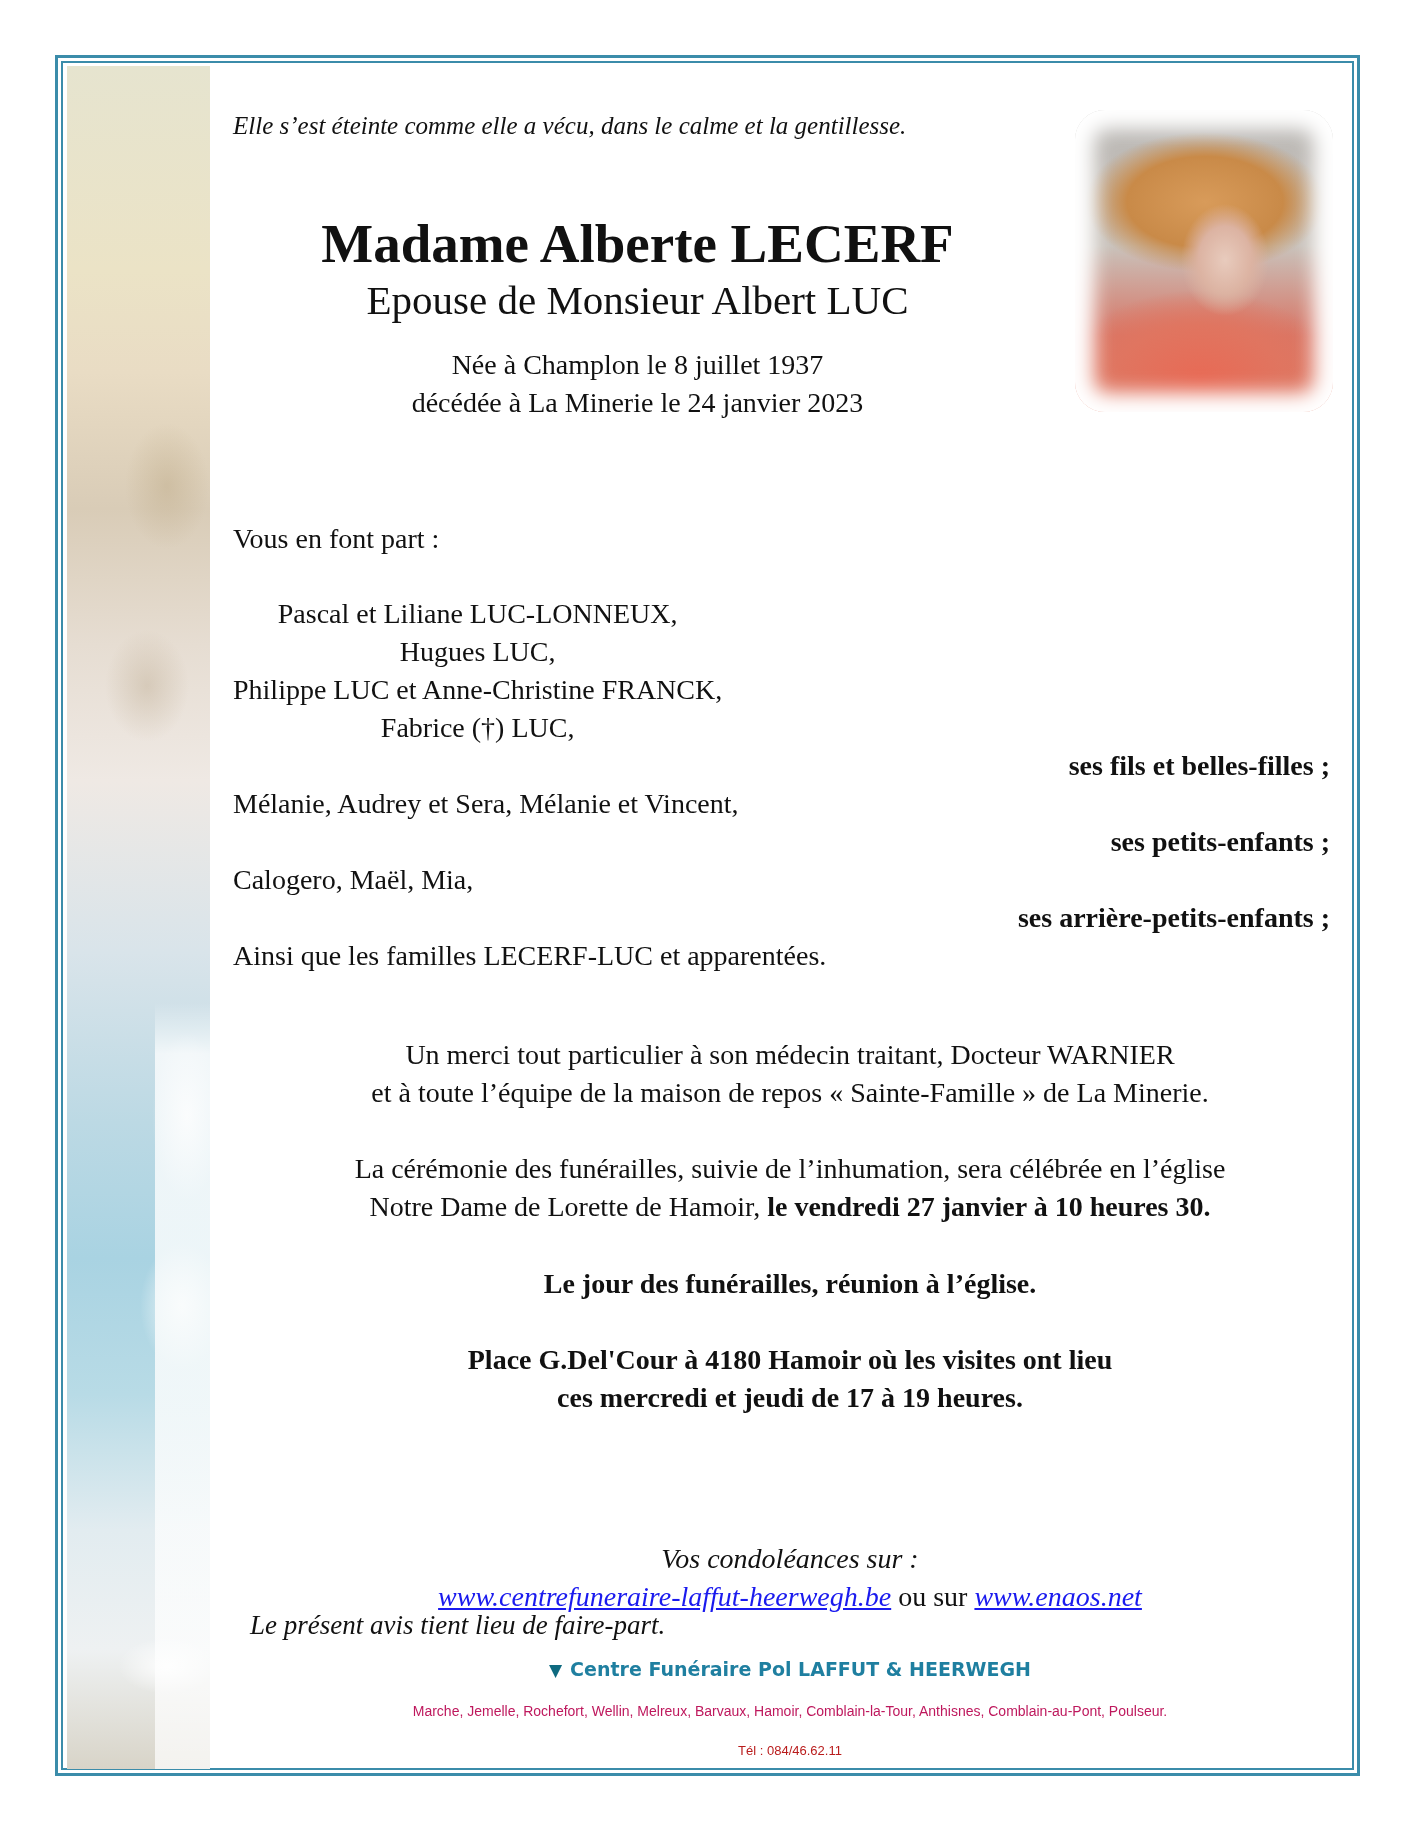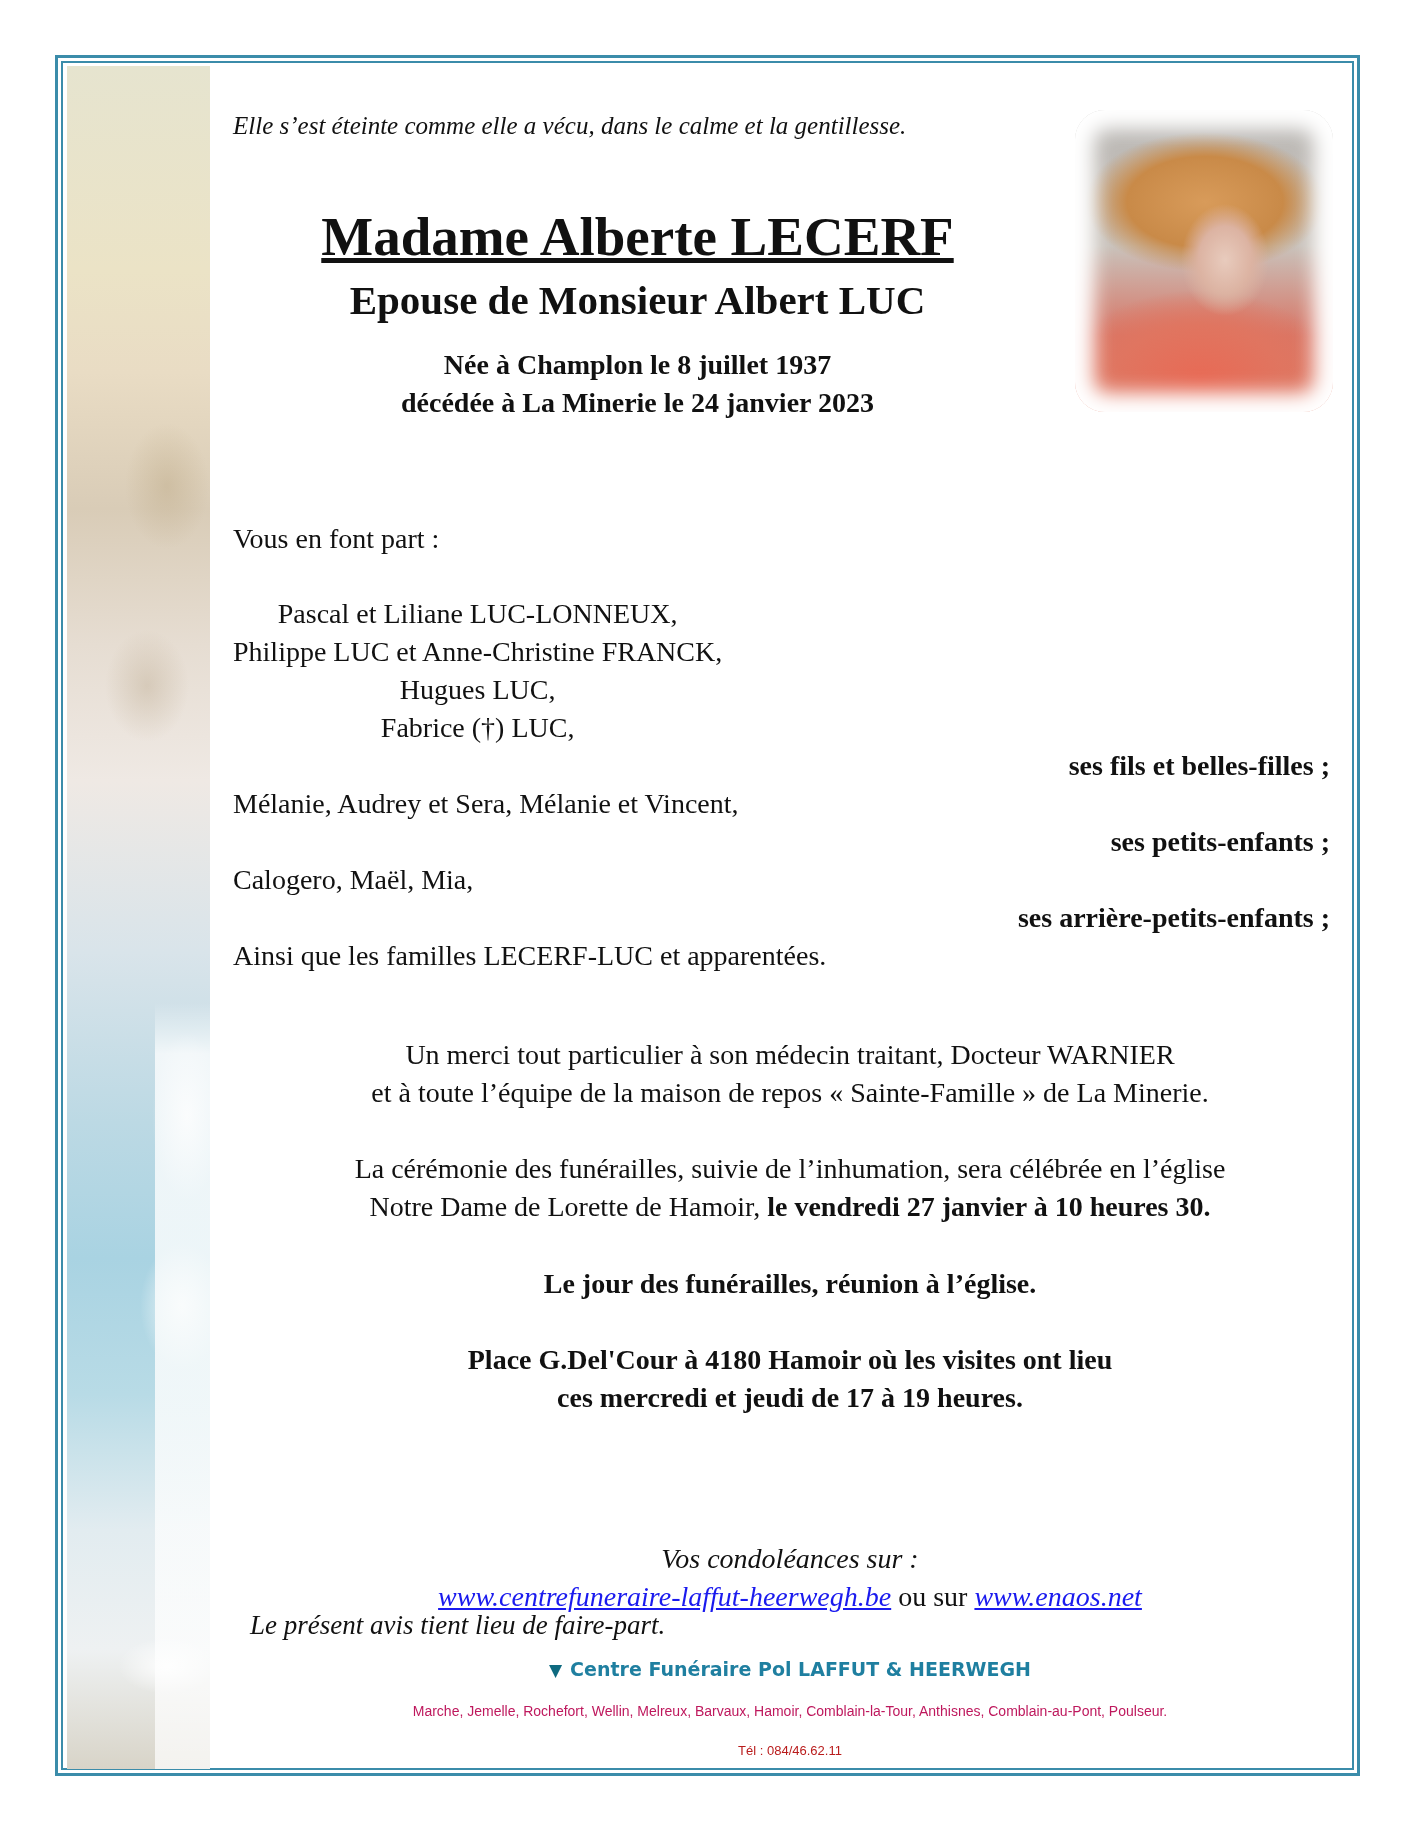--- a/index.html
+++ b/index.html
@@ -23,22 +23,22 @@
         #efe9e4 42%, #d9e4ea 52%, #bcd9e4 62%, #a9d3e2 70%, #b8dbe6 78%,
         #e2ecf0 86%, #eef1f2 93%, #d8d4c8 100%);
   }
   .side-strip::after { content: ""; position: absolute; right: 0; top: 0; width: 55px; height: 100%;
     background: linear-gradient(to bottom,
       rgba(0,0,0,0) 0%, rgba(0,0,0,0) 55%, rgba(255,255,255,0.75) 58%, rgba(250,252,252,0.85) 75%,
       rgba(255,255,255,0.7) 95%); }
 
   .quote { position: absolute; left: 233px; top: 112px; font-style: italic; font-size: 25px; white-space: nowrap; }
 
-  .title-block { position: absolute; left: 240px; width: 795px; text-align: center; font-weight: bold; }
-  .name { top: 205px; font-weight: bold; font-size: 55px; line-height: 64px; text-decoration: underline; }
+  .title-block { position: absolute; left: 240px; width: 795px; text-align: center; }
+  .name { top: 212px; font-weight: bold; font-size: 55px; line-height: 64px; }
   .spouse { top: 276px; font-size: 41px; line-height: 48px; }
   .dates { top: 346px; font-size: 28px; line-height: 38px; }
 
   .photo { position: absolute; left: 1075px; top: 110px; width: 258px; height: 302px;
     border-radius: 30px;
     background:
       radial-gradient(ellipse 44px 56px at 150px 150px, #e8cbbd 0%, #dcb3a2 60%, rgba(220,180,160,0) 100%),
       radial-gradient(ellipse 120px 70px at 130px 92px, #d89b5a 0%, #c98a48 65%, rgba(200,140,80,0) 100%),
       radial-gradient(ellipse 140px 90px at 125px 270px, #e86a55 0%, #e07560 60%, rgba(230,110,90,0) 100%),
       linear-gradient(to bottom, #b9b7b4 0%, #c9c2bb 45%, #d87565 75%, #e07a63 100%);
@@ -82,22 +82,22 @@
   <div>Née à Champlon le 8 juillet 1937</div>
   <div>décédée à La Minerie le 24 janvier 2023</div>
 </div>
 
 <div class="photo"></div>
 
 <div class="body-text" style="top:520px;">Vous en font part :</div>
 
 <div class="body-text" style="top:595px;">
   <div>Pascal et Liliane LUC-LONNEUX,</div>
+  <div>Hugues LUC,</div>
   <div>Philippe LUC et Anne-Christine FRANCK,</div>
-  <div>Hugues LUC,</div>
   <div>Fabrice (†) LUC,</div>
 </div>
 <div class="relation" style="top:747px;">ses fils et belles-filles ;</div>
 
 <div class="body-text" style="top:785px;">Mélanie, Audrey et Sera, Mélanie et Vincent,</div>
 <div class="relation" style="top:823px;">ses petits-enfants ;</div>
 
 <div class="body-text" style="top:861px;">Calogero, Maël, Mia,</div>
 <div class="relation" style="top:899px;">ses arrière-petits-enfants ;</div>
 

